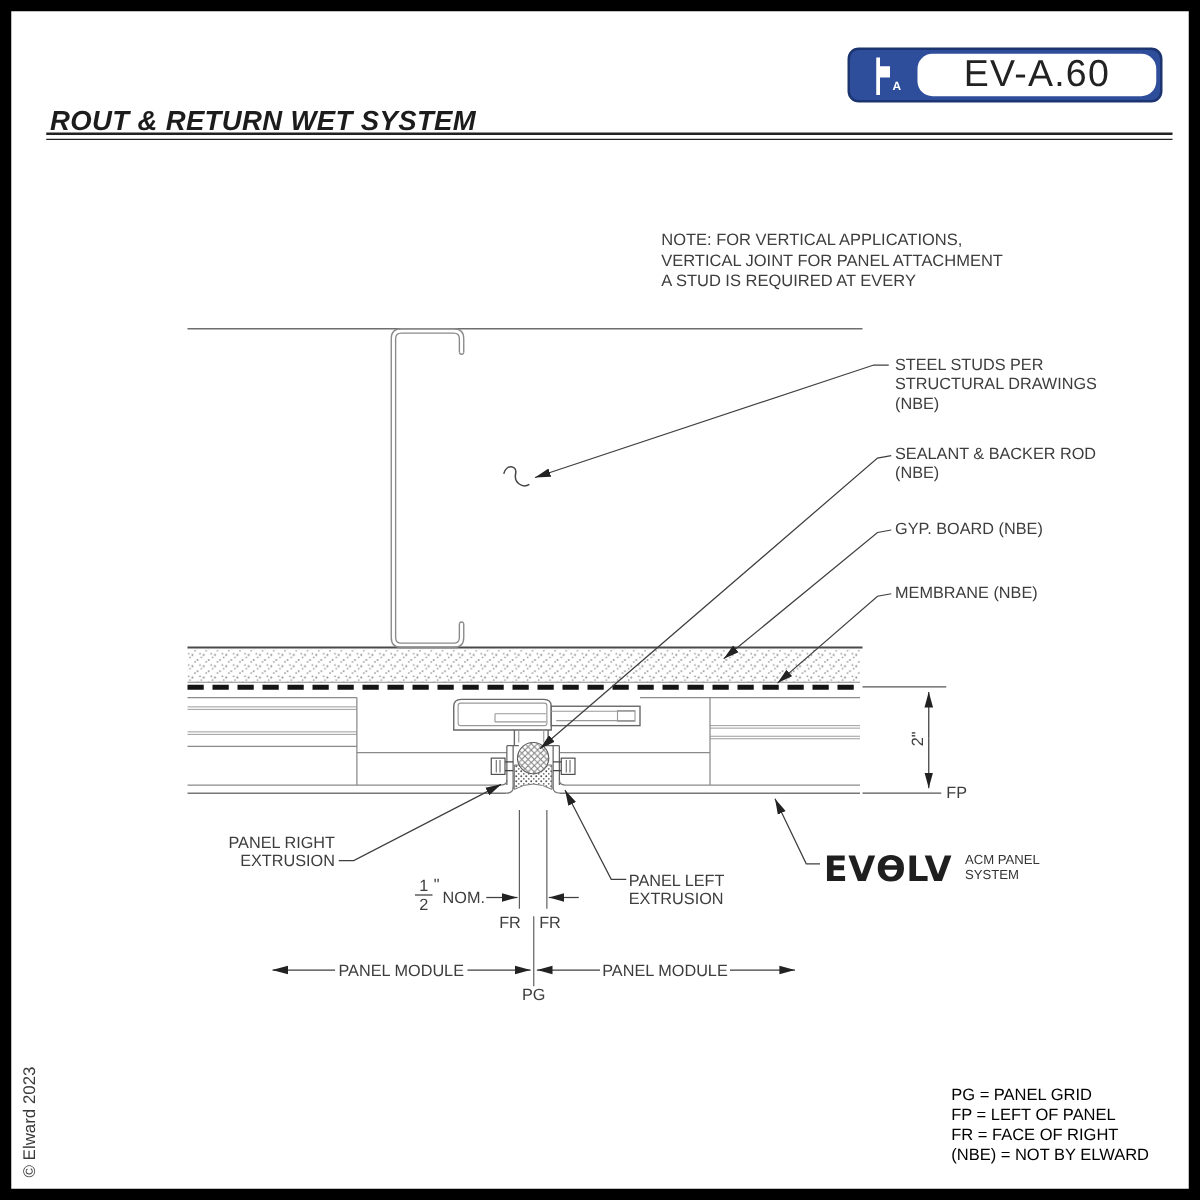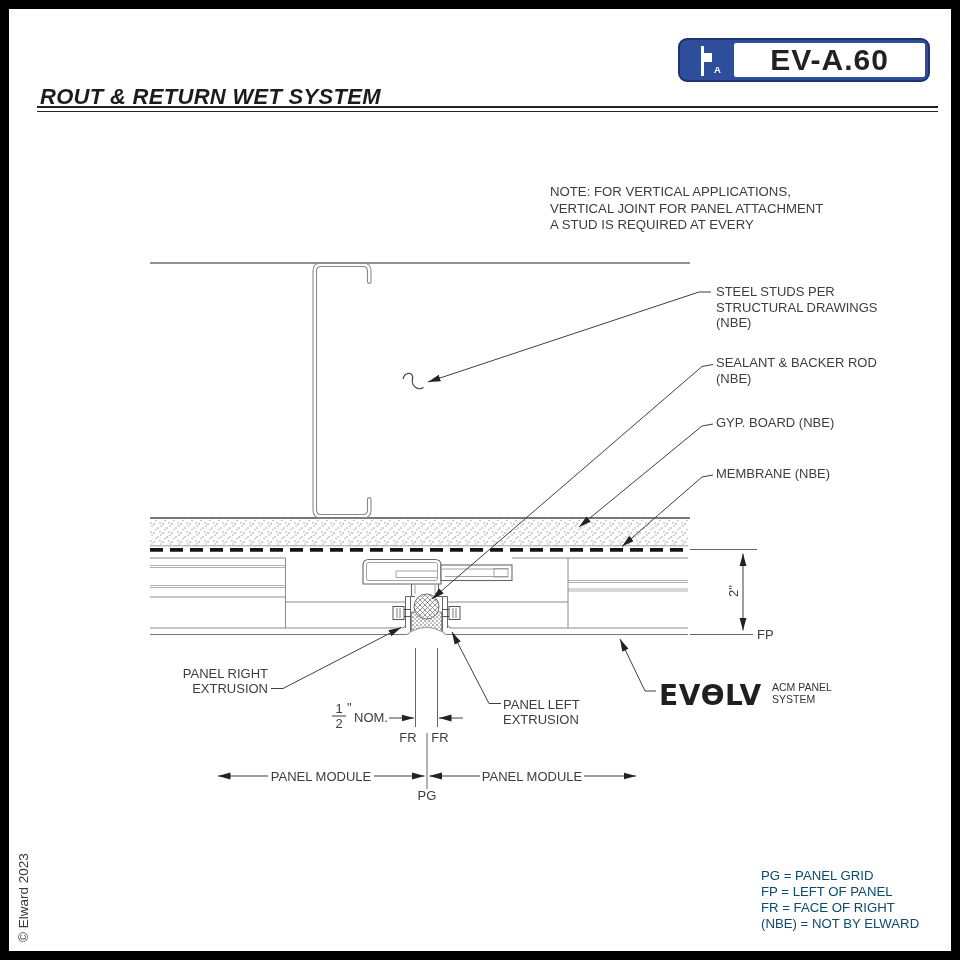--- a/index.html
+++ b/index.html
@@ -6,27 +6,27 @@
   .page{position:relative;width:960px;height:960px;background:#fff;overflow:hidden;
         font-family:"Liberation Sans",sans-serif;}
   .frame{position:absolute;inset:0;border:9px solid #000;pointer-events:none;z-index:50;}
   .title{position:absolute;left:40px;top:84px;font-size:22px;font-weight:bold;
          letter-spacing:.3px;color:#1c1c1c;white-space:nowrap;font-style:italic;}
   .title-rule{position:absolute;left:37px;top:106px;width:901px;height:3px;
               border-top:2.5px solid #222;border-bottom:1.5px solid #222;}
   .badge{position:absolute;left:678px;top:38px;width:252px;height:44px;background:#2e4d9b;
          border:2px solid #1c3570;border-radius:9px;box-sizing:border-box;}
   .badge-white{position:absolute;left:54px;top:3px;right:3px;bottom:3px;background:#fff;
-         border-radius:2px;display:flex;align-items:flex-end;justify-content:center;font-weight:bold;}
+         border-radius:12px;display:flex;align-items:flex-end;justify-content:center;}
   .badge-code{font-size:30px;color:#222;letter-spacing:1px;}
   .badge-bar{position:absolute;left:21px;top:6px;width:2.5px;height:30px;background:#fff;}
   .badge-tab{position:absolute;left:24px;top:13px;width:8px;height:9px;background:#fff;}
   .badge-letter{position:absolute;left:34px;top:24px;font-size:9.5px;font-weight:bold;color:#fff;}
-  .note{position:absolute;left:550px;top:184px;font-size:13.2px;line-height:16.5px;color:#3d3d3d;}
-  .legend{position:absolute;left:761px;top:868px;font-size:13.2px;line-height:16px;color:#0c4a6e;}
+  .note{position:absolute;left:529px;top:184px;font-size:13.2px;line-height:16.5px;color:#3d3d3d;}
+  .legend{position:absolute;left:761px;top:868px;font-size:13.2px;line-height:16px;color:#000000;}
   .copyright{position:absolute;left:16px;top:942px;transform:rotate(-90deg);
              transform-origin:0 0;font-size:13.5px;color:#3a3a3a;white-space:nowrap;}
   svg text{font-family:"Liberation Sans",sans-serif;fill:#3d3d3d;font-size:13px;}
   svg .logo-word{font-family:"DejaVu Sans",sans-serif;font-weight:bold;font-size:28px;
                  letter-spacing:.5px;fill:#1f1f1f;}
   svg .tag{font-size:10.5px;fill:#333;}
 </style>
 </head>
 <body>
 

